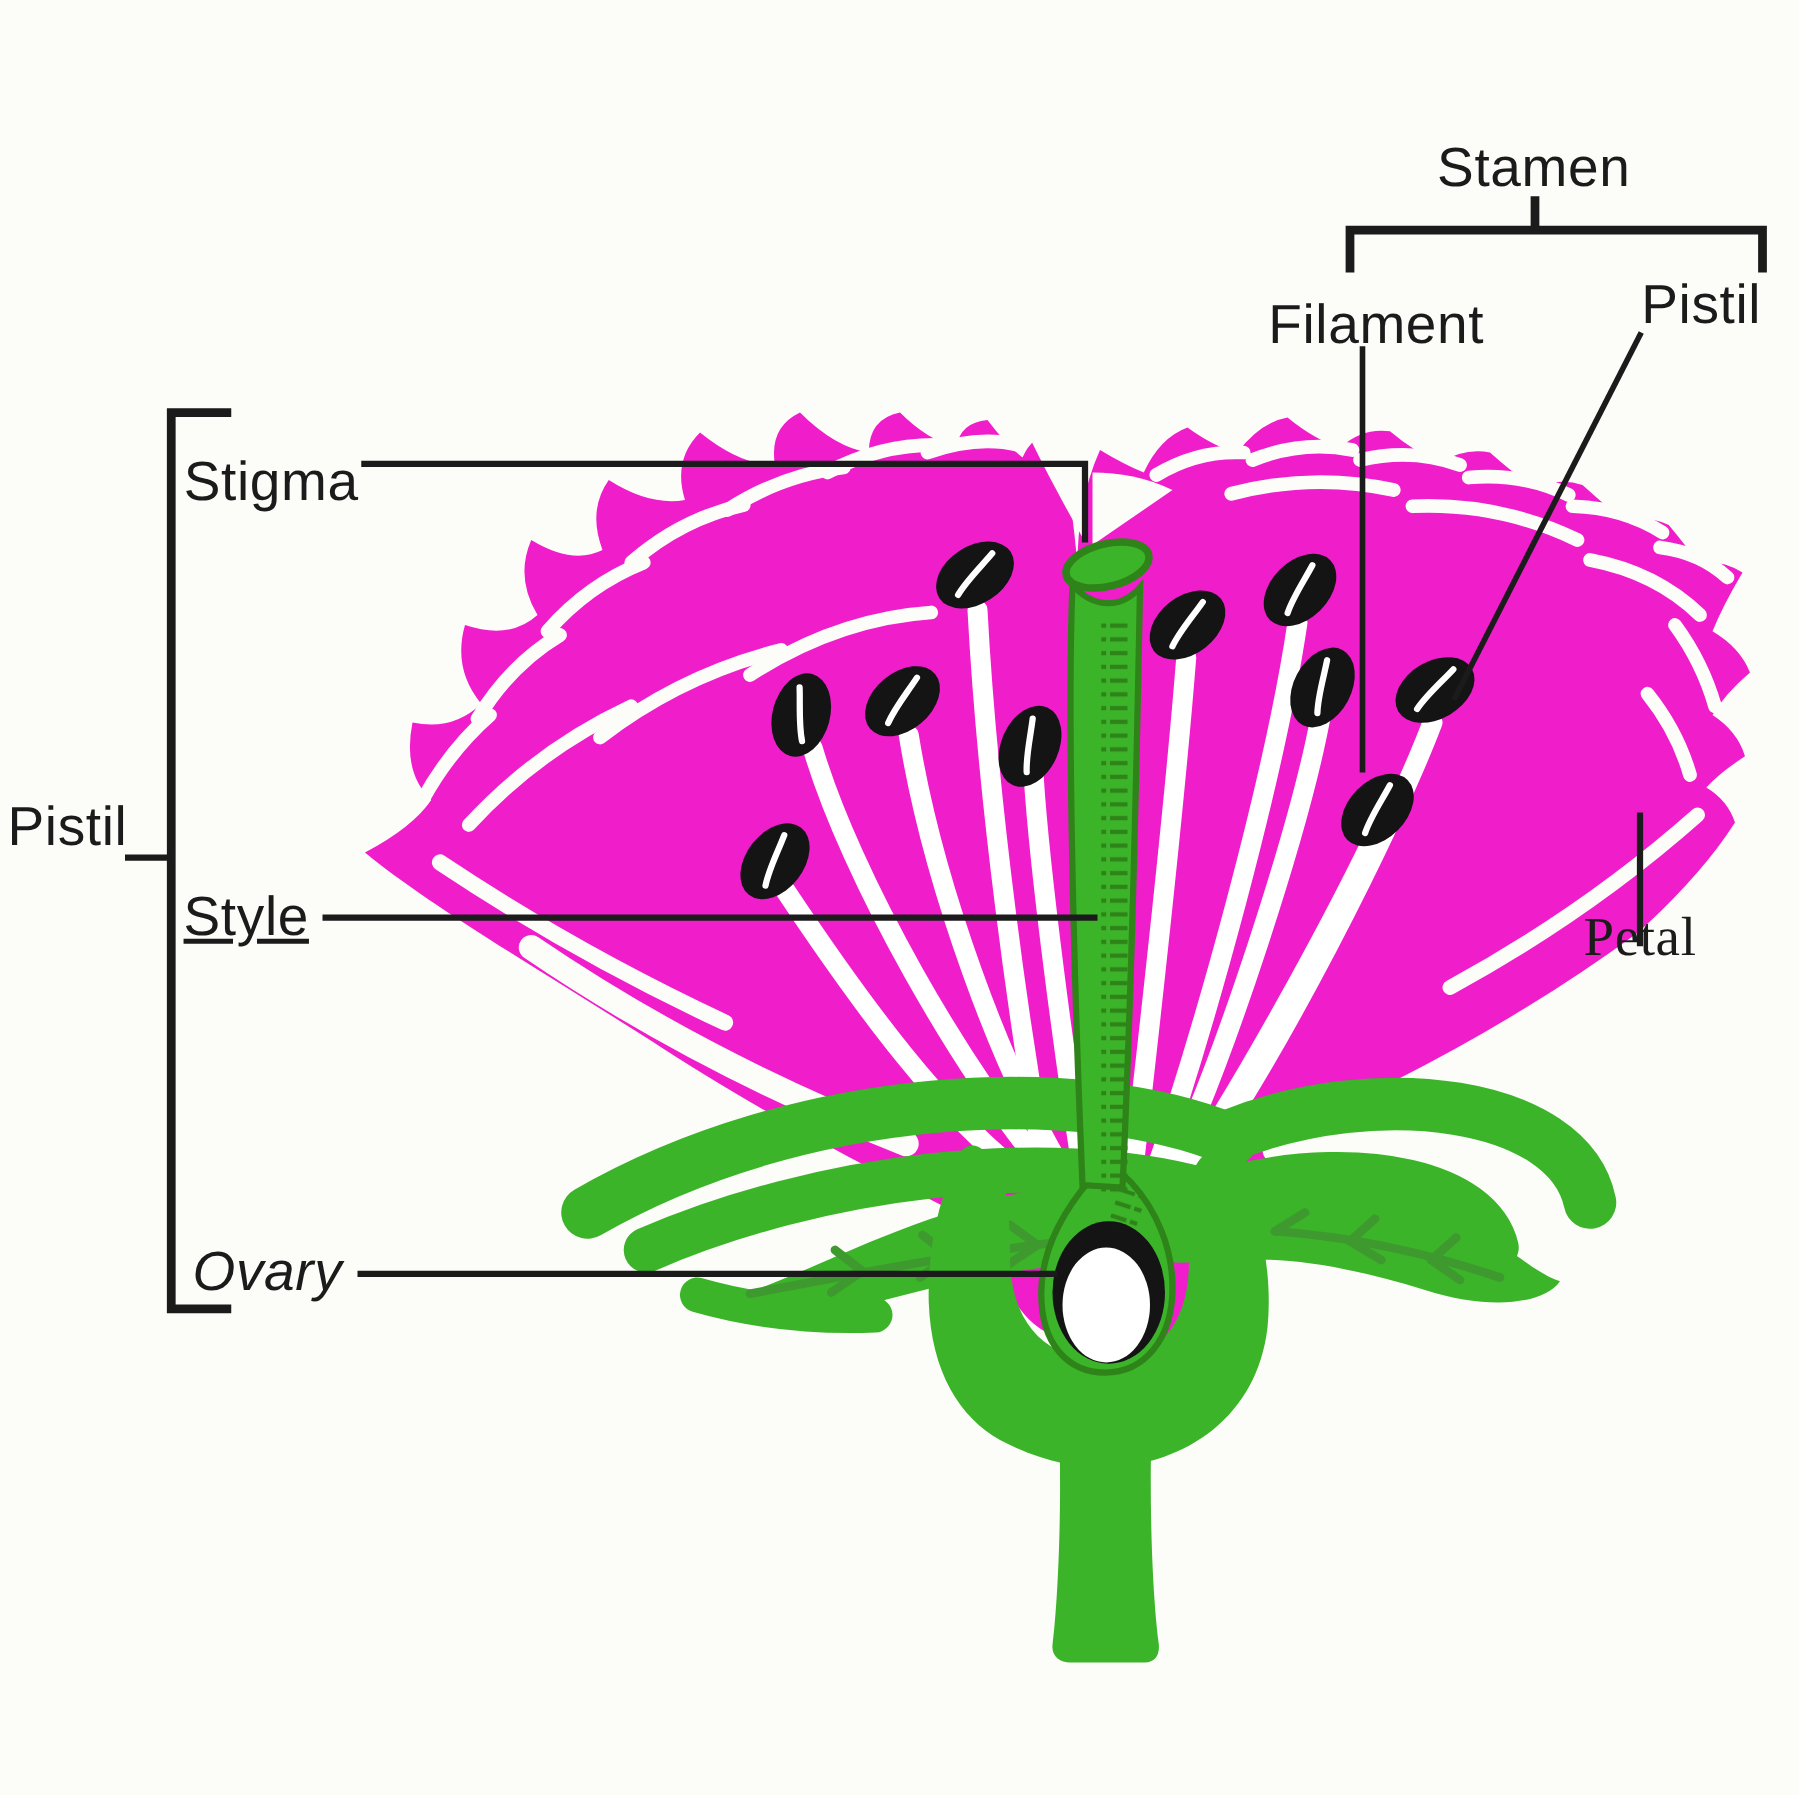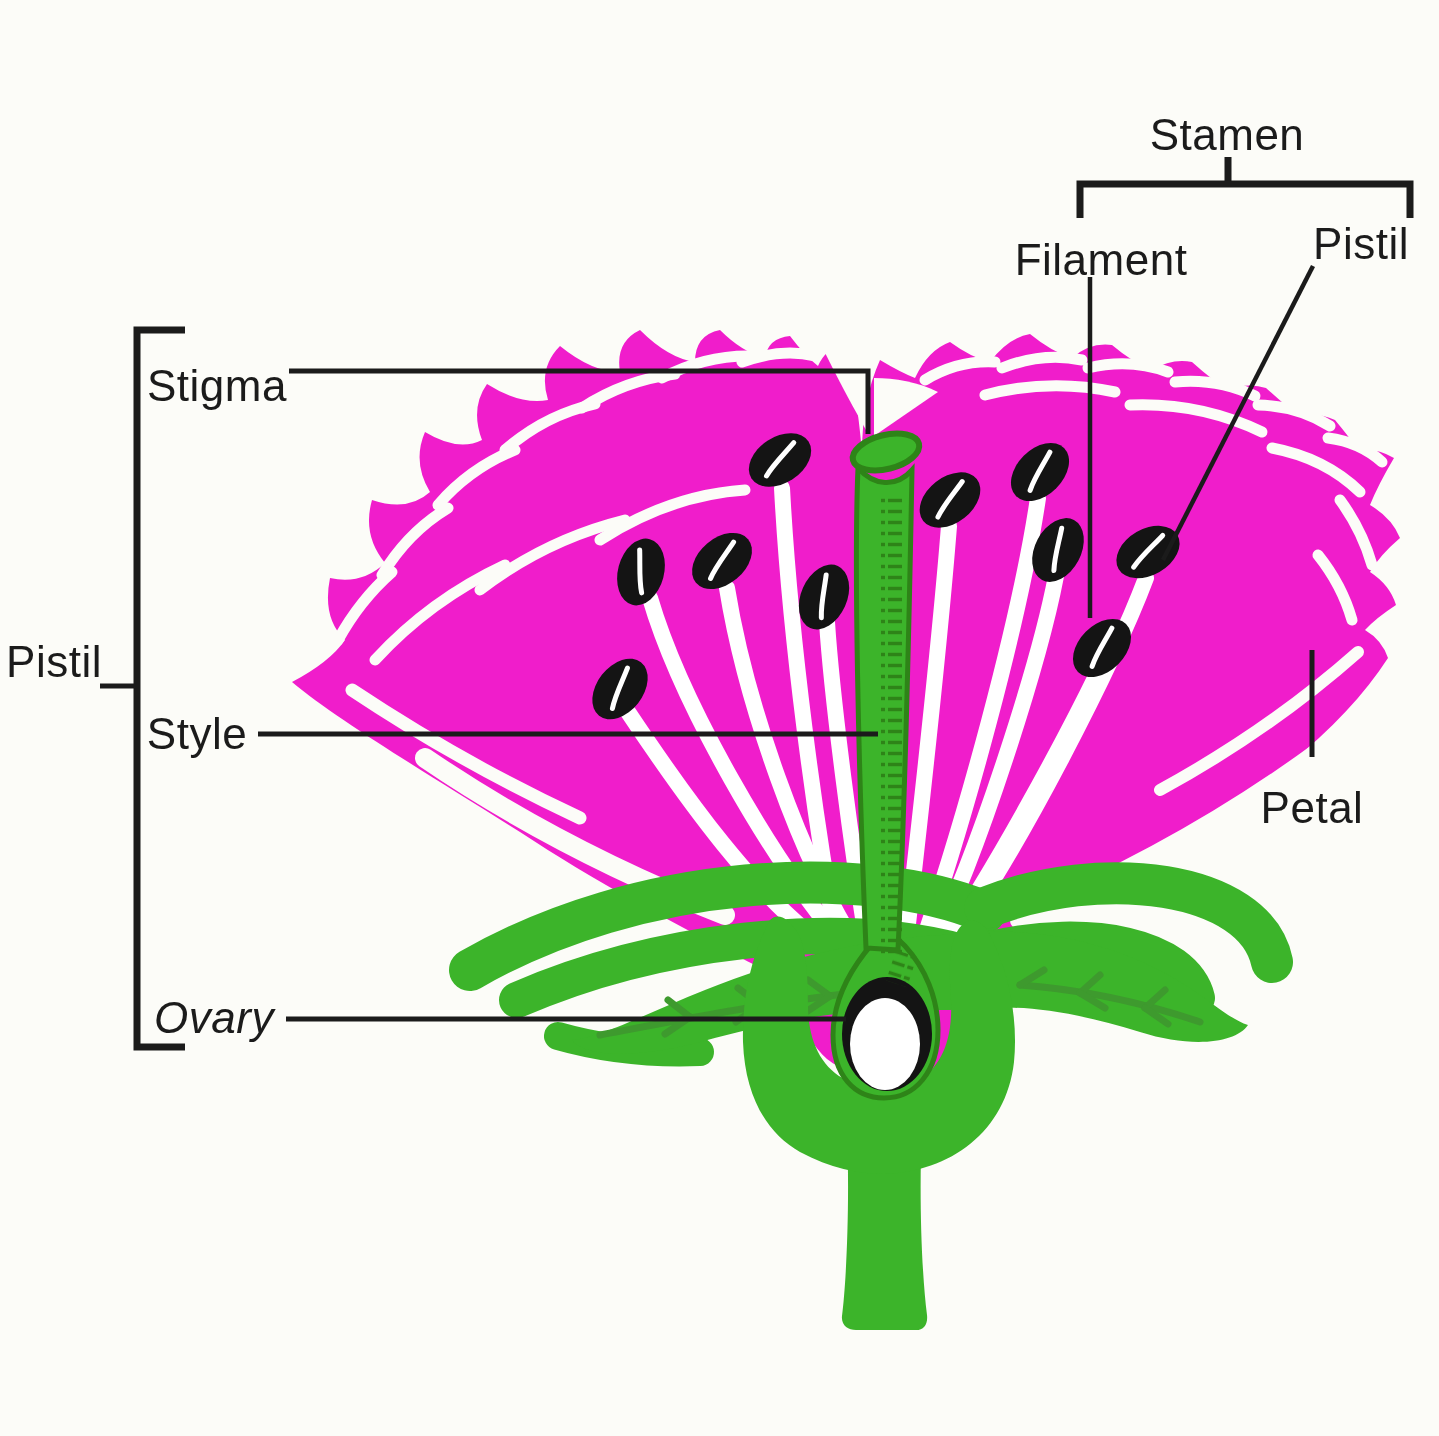--- a/index.html
+++ b/index.html
@@ -15,23 +15,23 @@
     position:absolute;transform:translate(-50%,-50%);
     font-size:44px;color:var(--text,#1B1B1B);
     letter-spacing:.5px;white-space:nowrap;line-height:1;
     user-select:none;
   }
   .lbl-stamen  {left:1227px;top:135px;}
   .lbl-filament{left:1101px;top:244px;margin-top:16px;}
   .lbl-anther  {left:1361px;top:244px;}
   .lbl-stigma  {left:217px; top:386px;}
   .lbl-pistil  {left:54px;  top:662px;}
-  .lbl-style   {left:197px; top:734px;}
+  .lbl-style   {left:197px; top:734px;text-decoration:underline;}
   .lbl-ovary   {left:214px; top:1018px;font-style:italic;}
-  .lbl-petal   {left:1312px;top:808px;}
+  .lbl-petal   {left:1312px;top:750px;font-family:Liberation Serif, serif;}
 </style>
 </head>
 <body>
 
 <div class="stage">
 
 <svg class="art" viewBox="0 0 1439 1436" aria-hidden="true">
   <defs>
     <pattern id="rungs" width="24" height="11" patternUnits="userSpaceOnUse">
       <line x1="0" y1="5.5" x2="21" y2="5.5" stroke="var(--outline-green,#2E8418)" stroke-width="3.5"></line>

